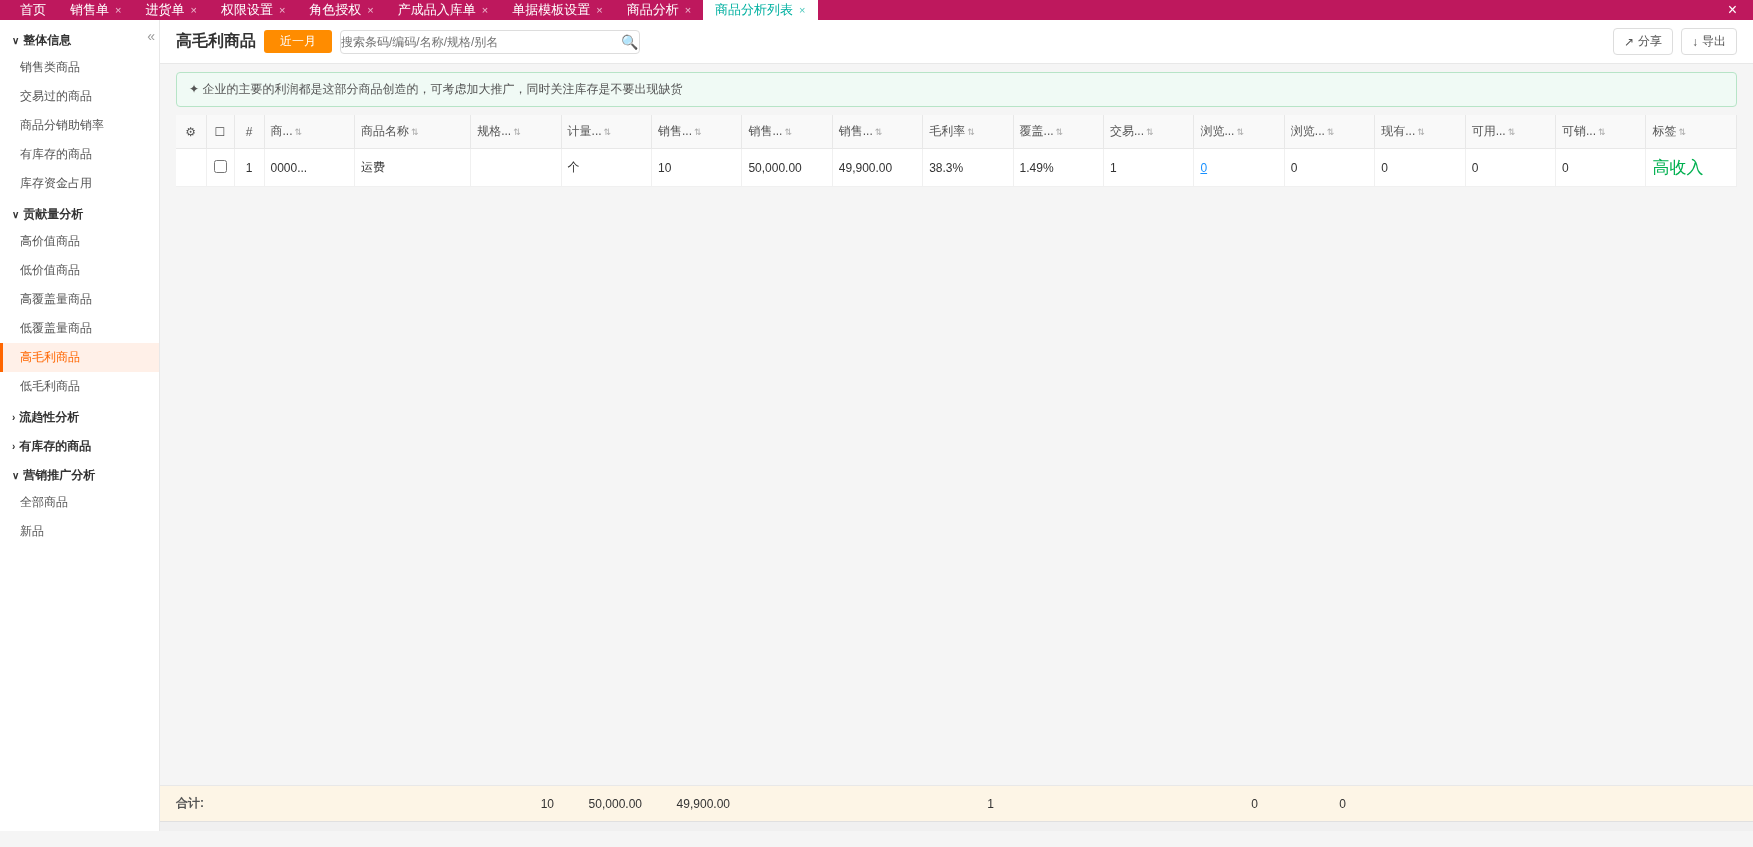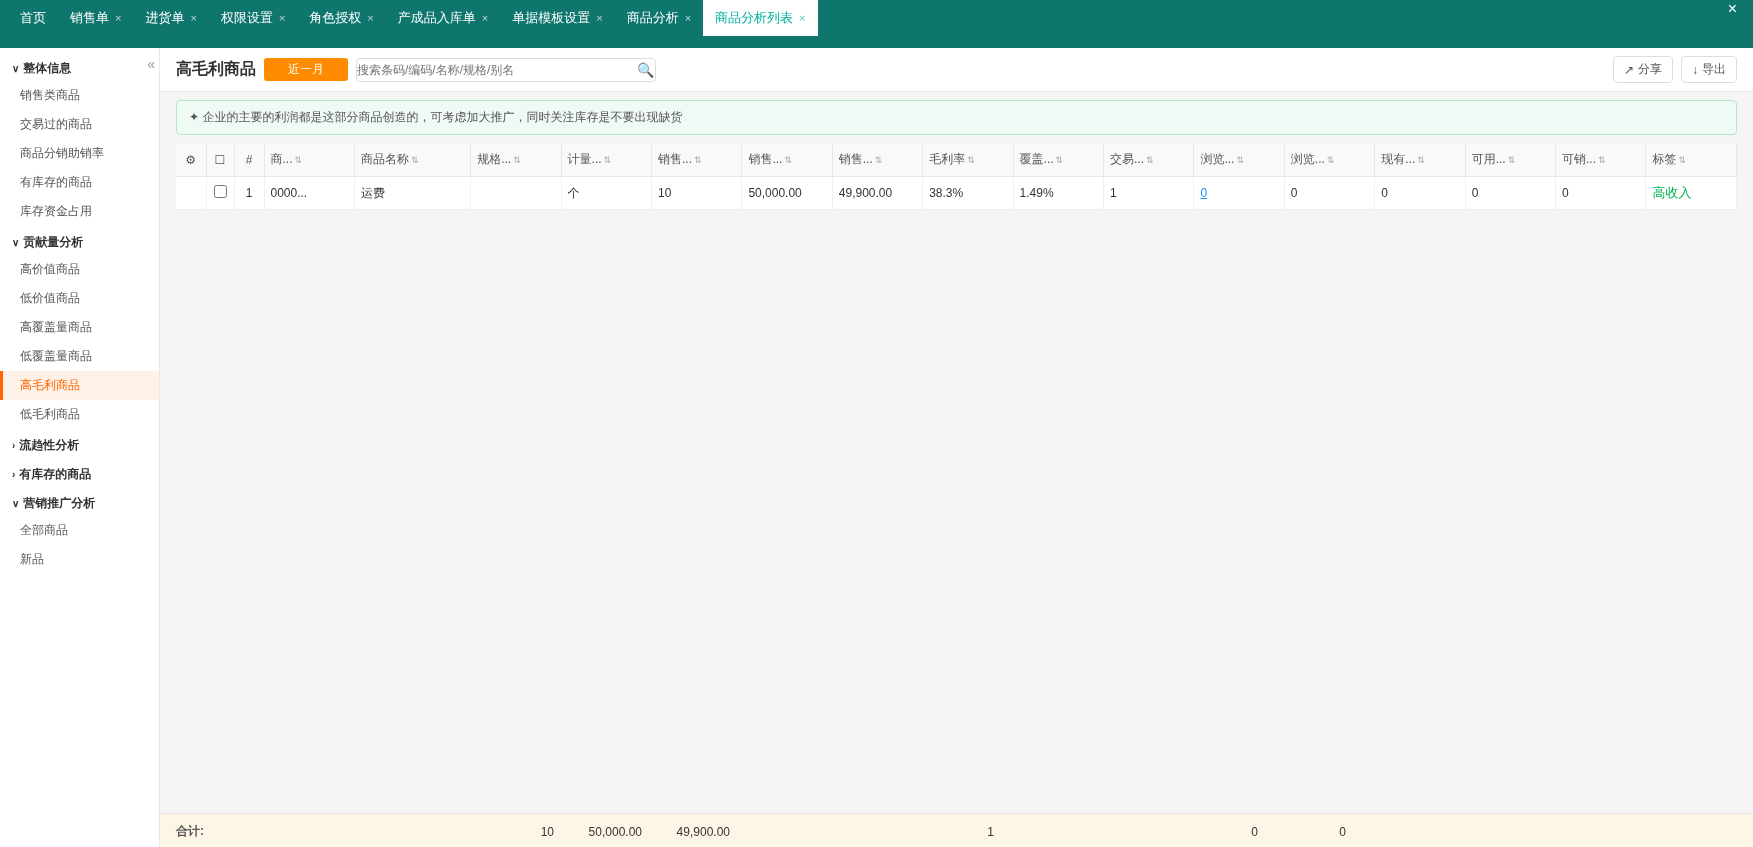--- a/index.html
+++ b/index.html
@@ -1,23 +1,23 @@
 <!DOCTYPE html>
 <html><head>
   <meta charset="utf-8">
   <style>
     * { box-sizing: border-box; margin: 0; padding: 0; font-family: 'Microsoft YaHei', Arial, sans-serif; font-size: 12px; }
     body { background: #f5f5f5; overflow: hidden; width: 1753px; height: 847px; }
 
     
     .top-nav {
-      background: #0f766e;
-      display: flex;
-      align-items: flex-start;
-      height: 48px;
+      background: #be185d;
+      display: flex;
+      align-items: center;
+      height: 20px;
       padding: 0 8px;
       color: white;
       position: relative;
     }
     .nav-tab {
       display: flex;
       align-items: center;
       padding: 0 12px;
       height: 36px;
       cursor: pointer;
@@ -112,21 +112,21 @@
     }
     .content-title {
       font-size: 16px;
       font-weight: bold;
       color: #333;
     }
     .filter-btn {
       background: #ff8c00;
       color: white;
       border: none;
-      padding: 3px 24px;
+      padding: 3px 16px;
       border-radius: 3px;
       cursor: pointer;
       font-size: 12px;
     }
     .search-box {
       display: flex;
       align-items: center;
       border: 1px solid #ddd;
       border-radius: 4px;
       padding: 3px 0;
@@ -199,21 +199,21 @@
     }
     tbody td {
       padding: 7px 6px;
       color: #333;
       border-right: 1px solid #f0f0f0;
       white-space: nowrap;
       font-size: 12px;
     }
     .tag-green {
       color: #00b050;
-      font-size: 13px;
+      font-size: 17px;
     }
     .td-link {
       color: #1890ff;
       cursor: pointer;
       text-decoration: underline;
     }
 
     
     .footer-summary {
       background: #fdf5e6;

